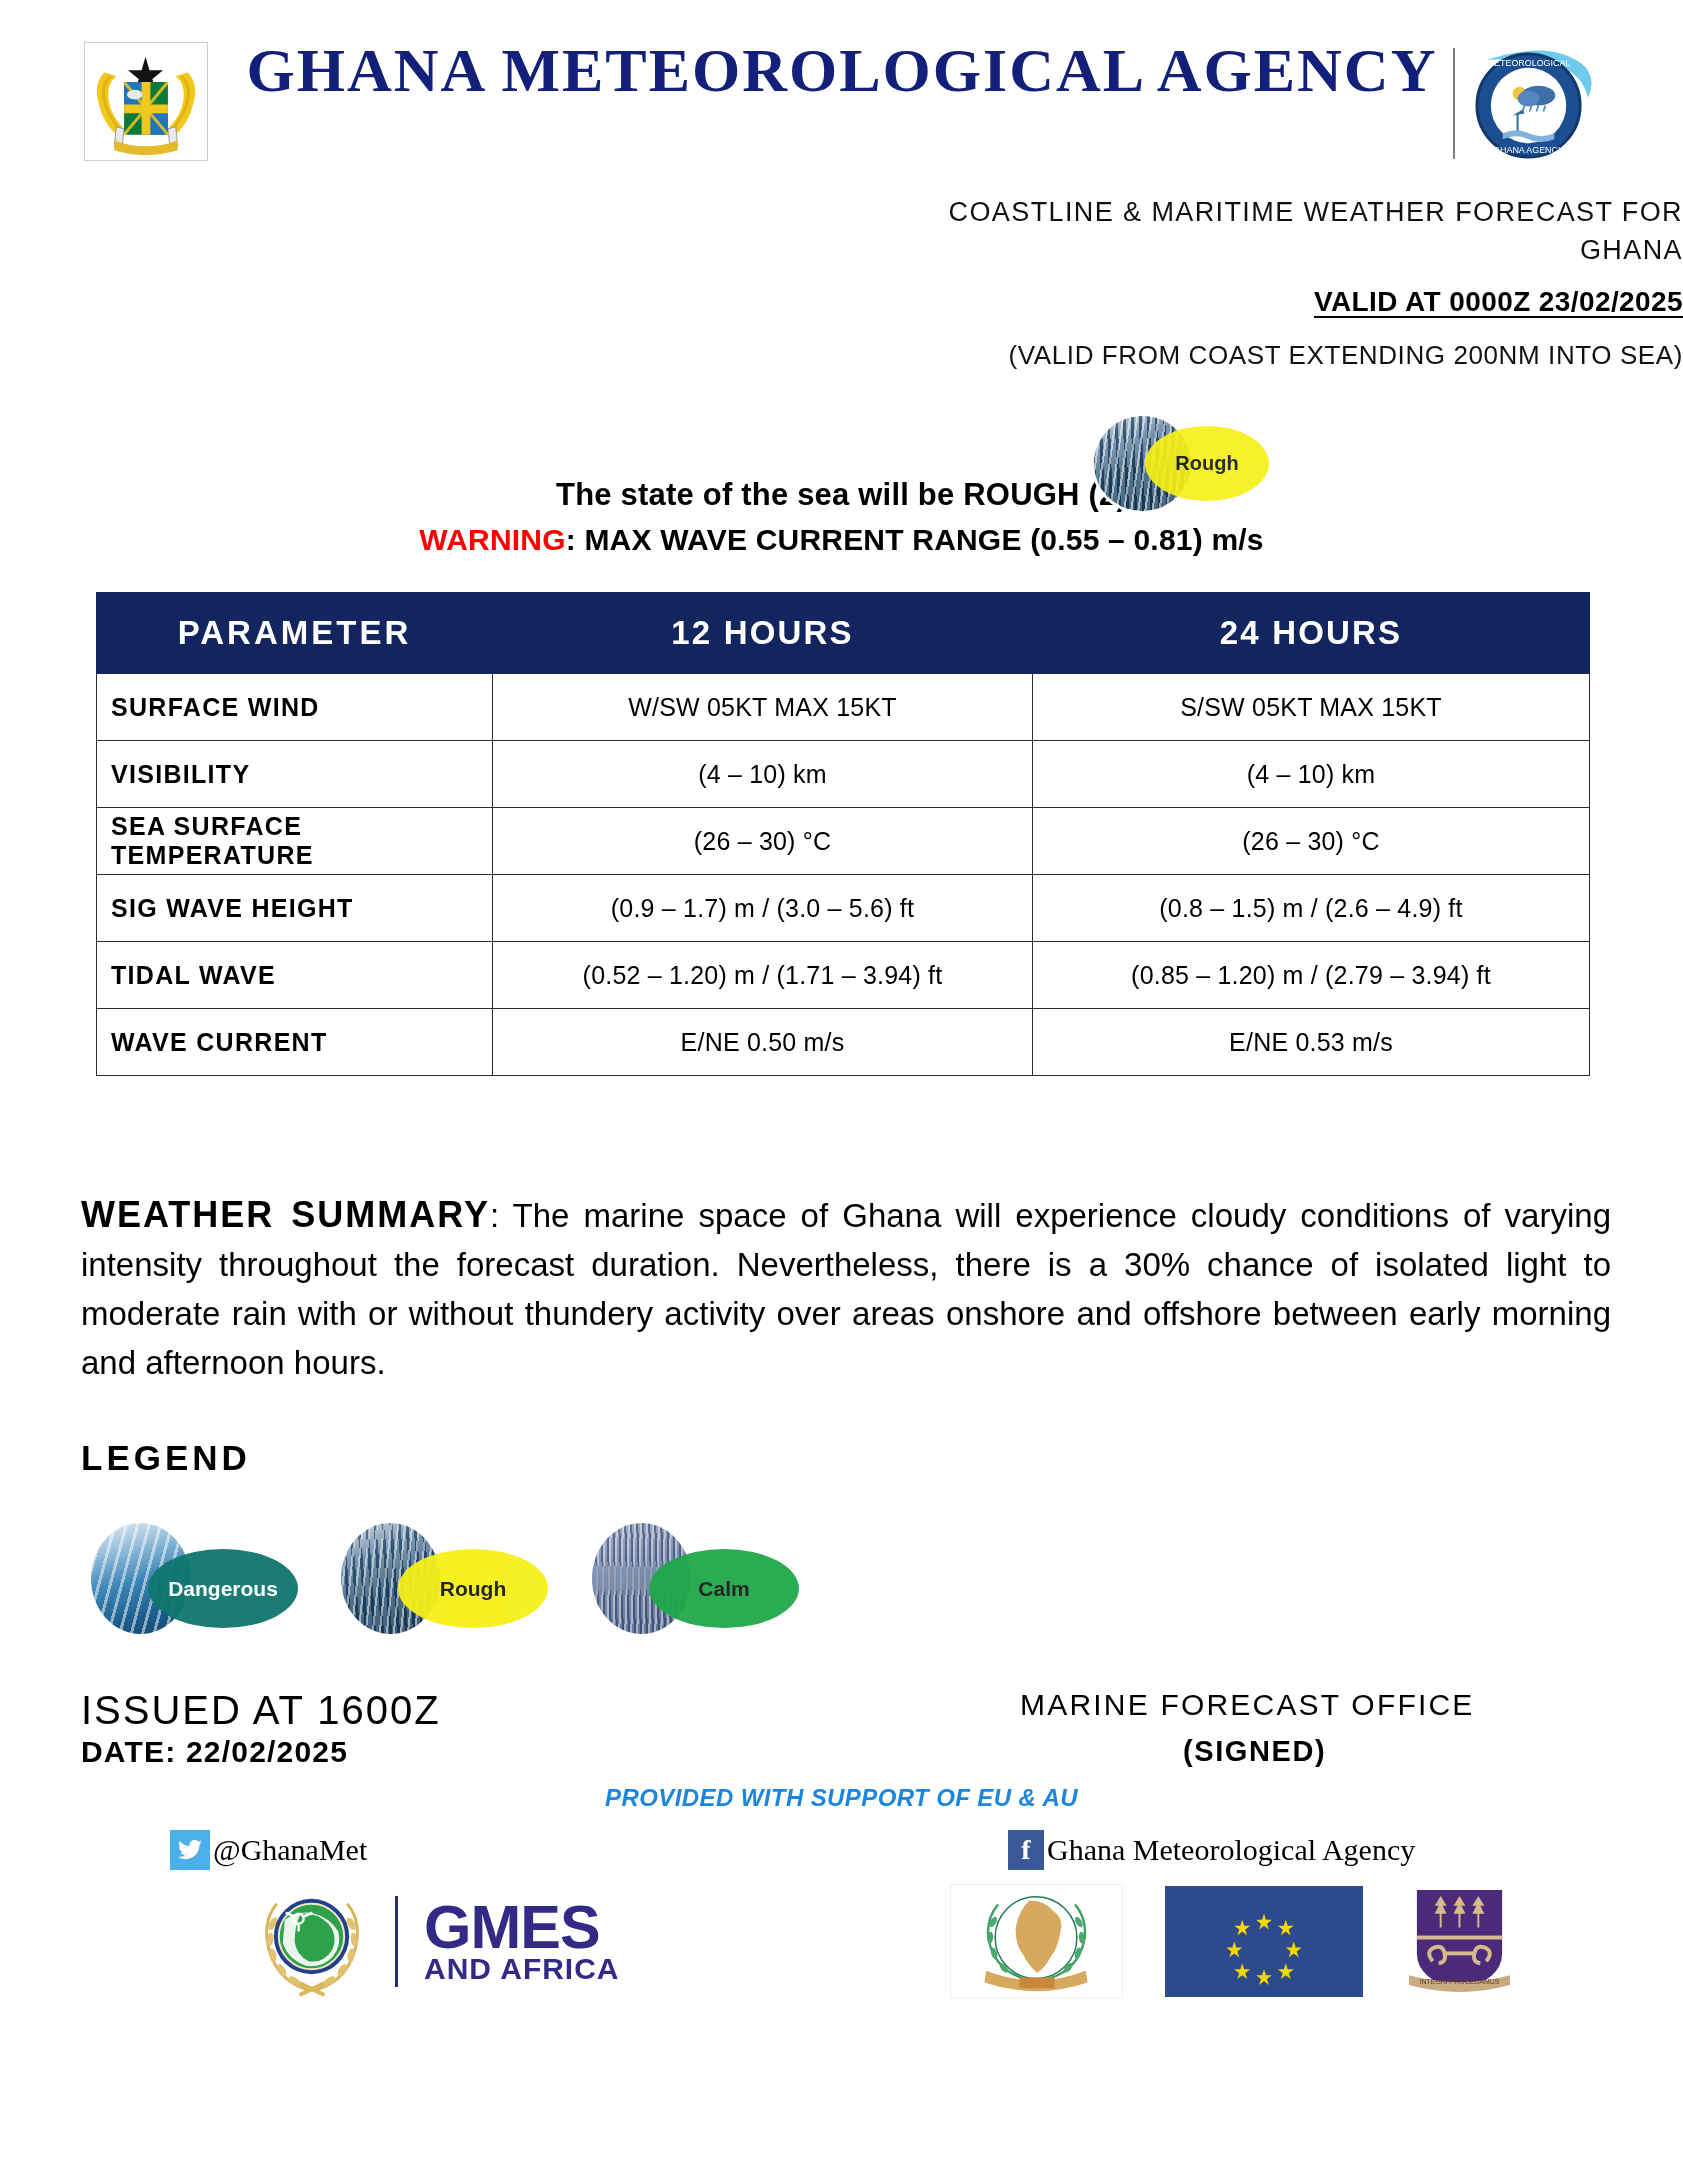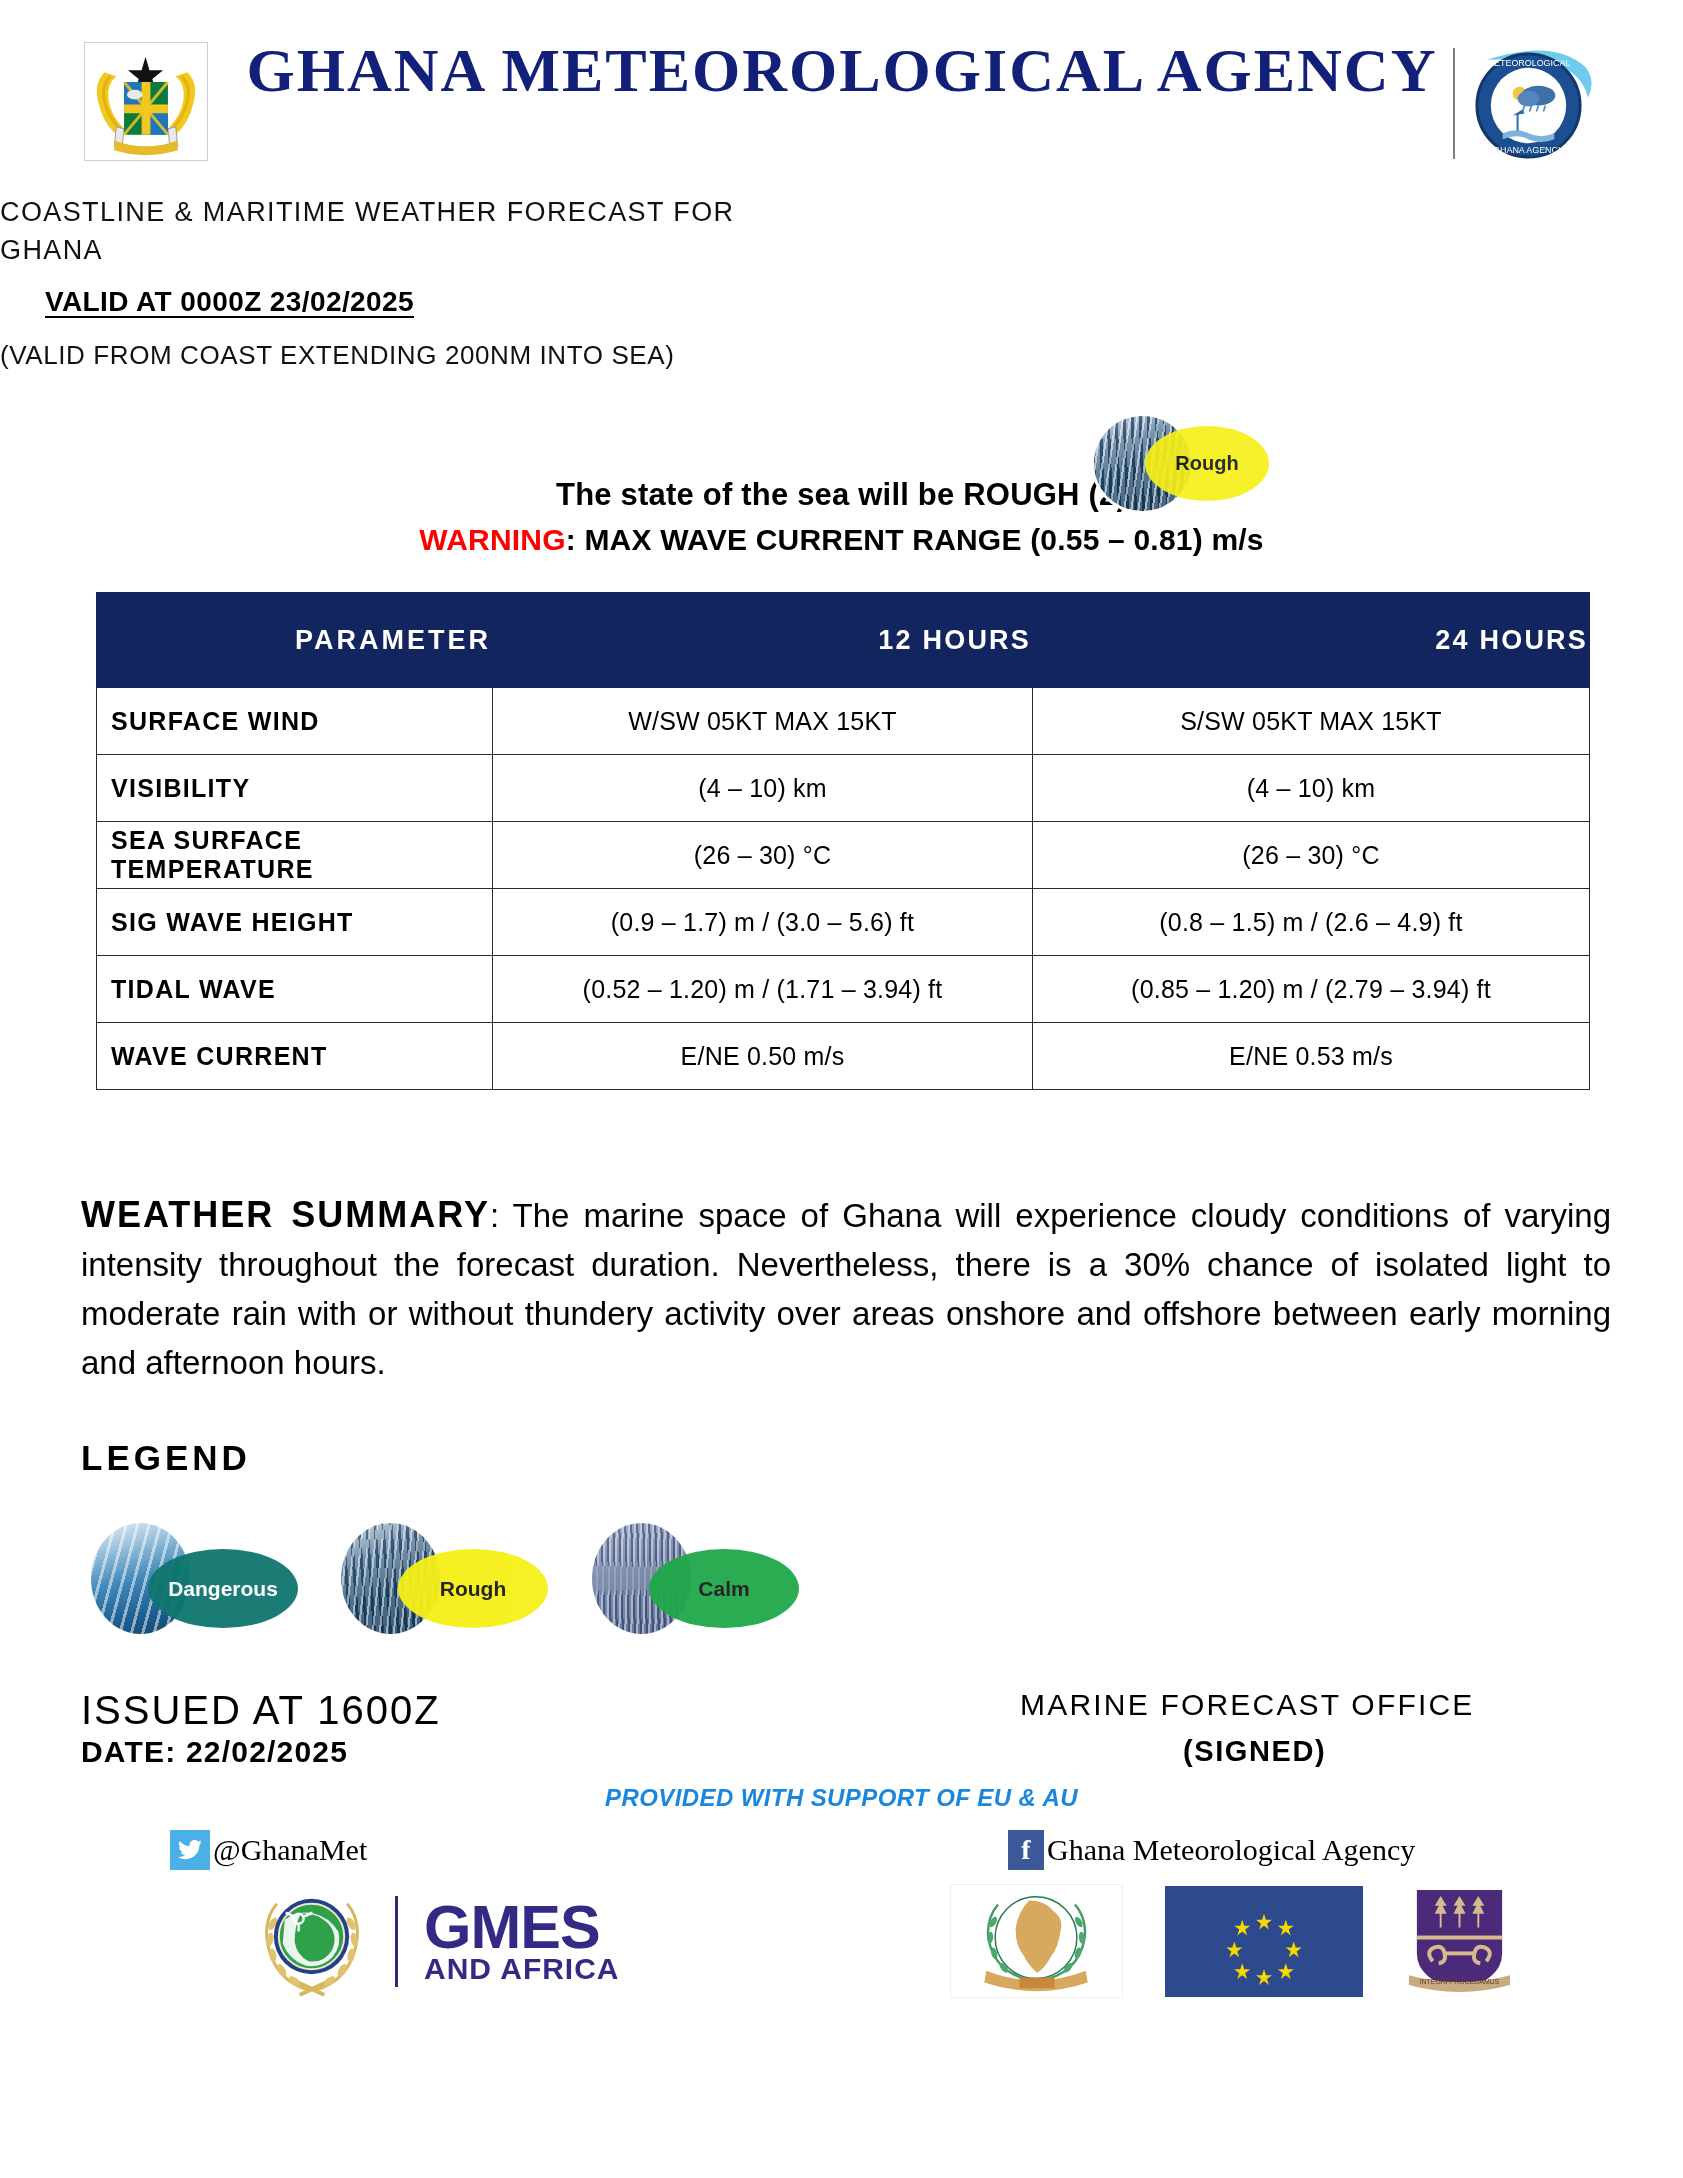--- a/index.html
+++ b/index.html
@@ -33,21 +33,21 @@
     text-align:center;
     font-size:23px;
     color:#111;
     white-space:nowrap;
   }
   .contact-line a { color:#1a16c8; text-decoration:underline; }
   .gmet-logo { position:absolute; left:1463px; top:42px; width:134px; height:121px; }
   .logo-divider { position:absolute; left:1453px; top:48px; width:2px; height:111px; background:#7f7f7f; }
 
   
-  .title-block { position:absolute; left:0; top:193px; width:1683px; text-align:left; }
+  .title-block { position:absolute; left:0; top:193px; width:1683px; text-align:right; }
   .t-line1 { font-size:27px; letter-spacing:1.4px; line-height:1.42; color:#111; }
   .t-valid { margin-top:16px; font-size:28px; font-weight:bold; letter-spacing:0.4px; text-decoration:underline; text-underline-offset:5px;padding-left:45px; }
   .t-sub { margin-top:22px; font-size:26px; letter-spacing:0.6px; color:#111; }
 
   
   .sea-state { position:absolute; left:0; top:406px; width:1683px; }
   .state-badge { position:absolute; left:1076px; top:8px; width:218px; height:99px; }
   .badge-wave {
     position:absolute; left:18px; top:2px; width:97px; height:95px; border-radius:50%;
     background:
@@ -64,22 +64,22 @@
   }
   .state-text { text-align:center; font-size:31px; font-weight:bold; padding-top:71px; letter-spacing:0.2px; }
   .warn-text { text-align:center; font-size:30px; font-weight:bold; margin-top:10px; letter-spacing:0.2px; }
   .warn-word { color:#ff0000; }
 
   
   .fc-table { position:absolute; left:96px; top:592px; width:1493px; border-collapse:collapse; table-layout:fixed; }
   .fc-table th, .fc-table td { border:1.5px solid #2b2b2b; }
   .fc-table thead th {
     background:#13255f; color:#ffffff;
-    height:95px; font-size:27px; font-weight:bold; letter-spacing:2.2px;
-    text-align:right; border-color:#13255f;
+    height:81px; font-size:33px; font-weight:bold; letter-spacing:2.2px;
+    text-align:center; border-color:#13255f;
   }
   .fc-table thead th:first-child { letter-spacing:3px; }
   .fc-table tbody td { height:67px; font-size:24px; }
   .fc-table tbody td.param {
     font-weight:bold; font-size:25px; letter-spacing:1.3px; padding-left:14px; text-align:left;
   }
   .fc-table tbody td.val { text-align:center; font-size:25px; letter-spacing:0.2px; }
   .fc-table col.c1 { width:396px; }
   .fc-table col.c2 { width:540px; }
   .fc-table col.c3 { width:557px; }

